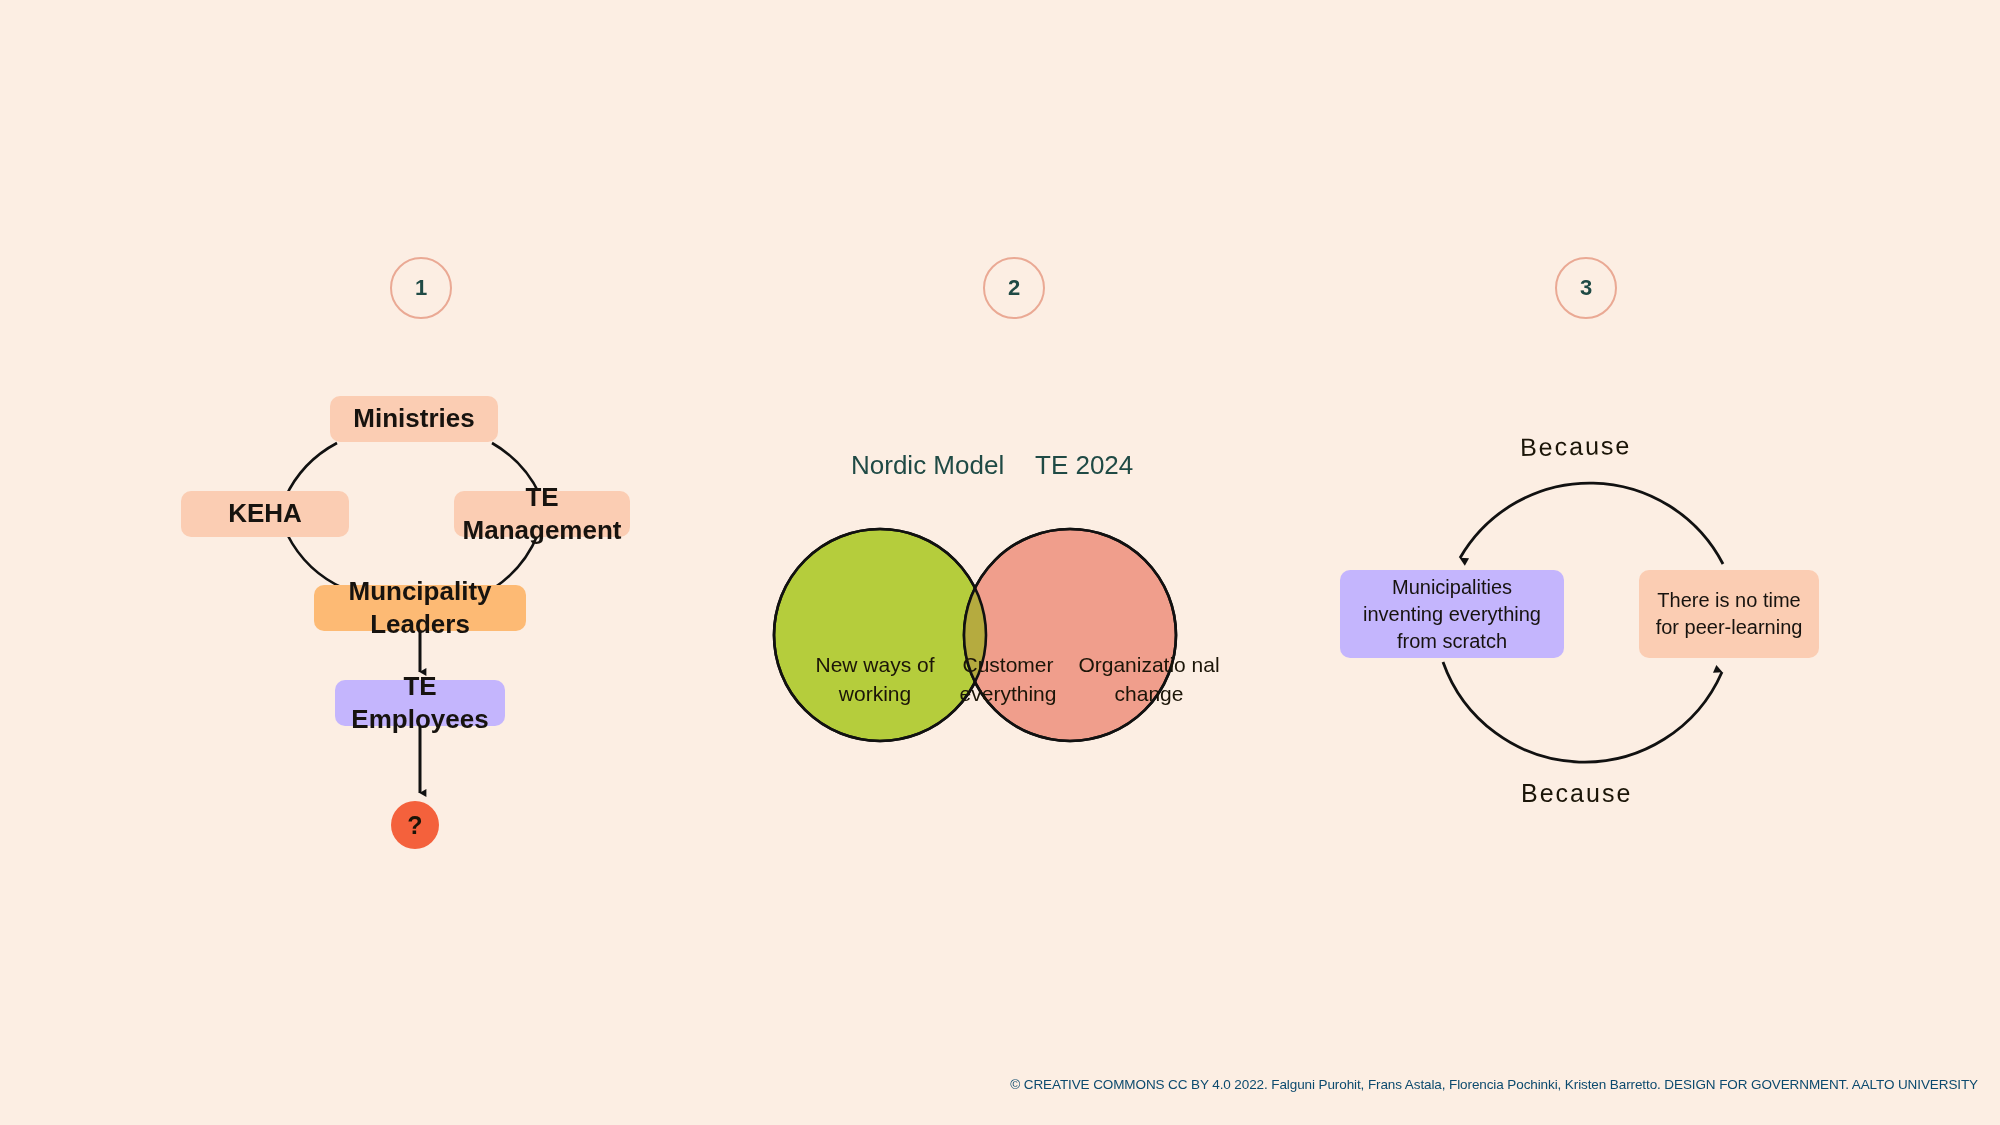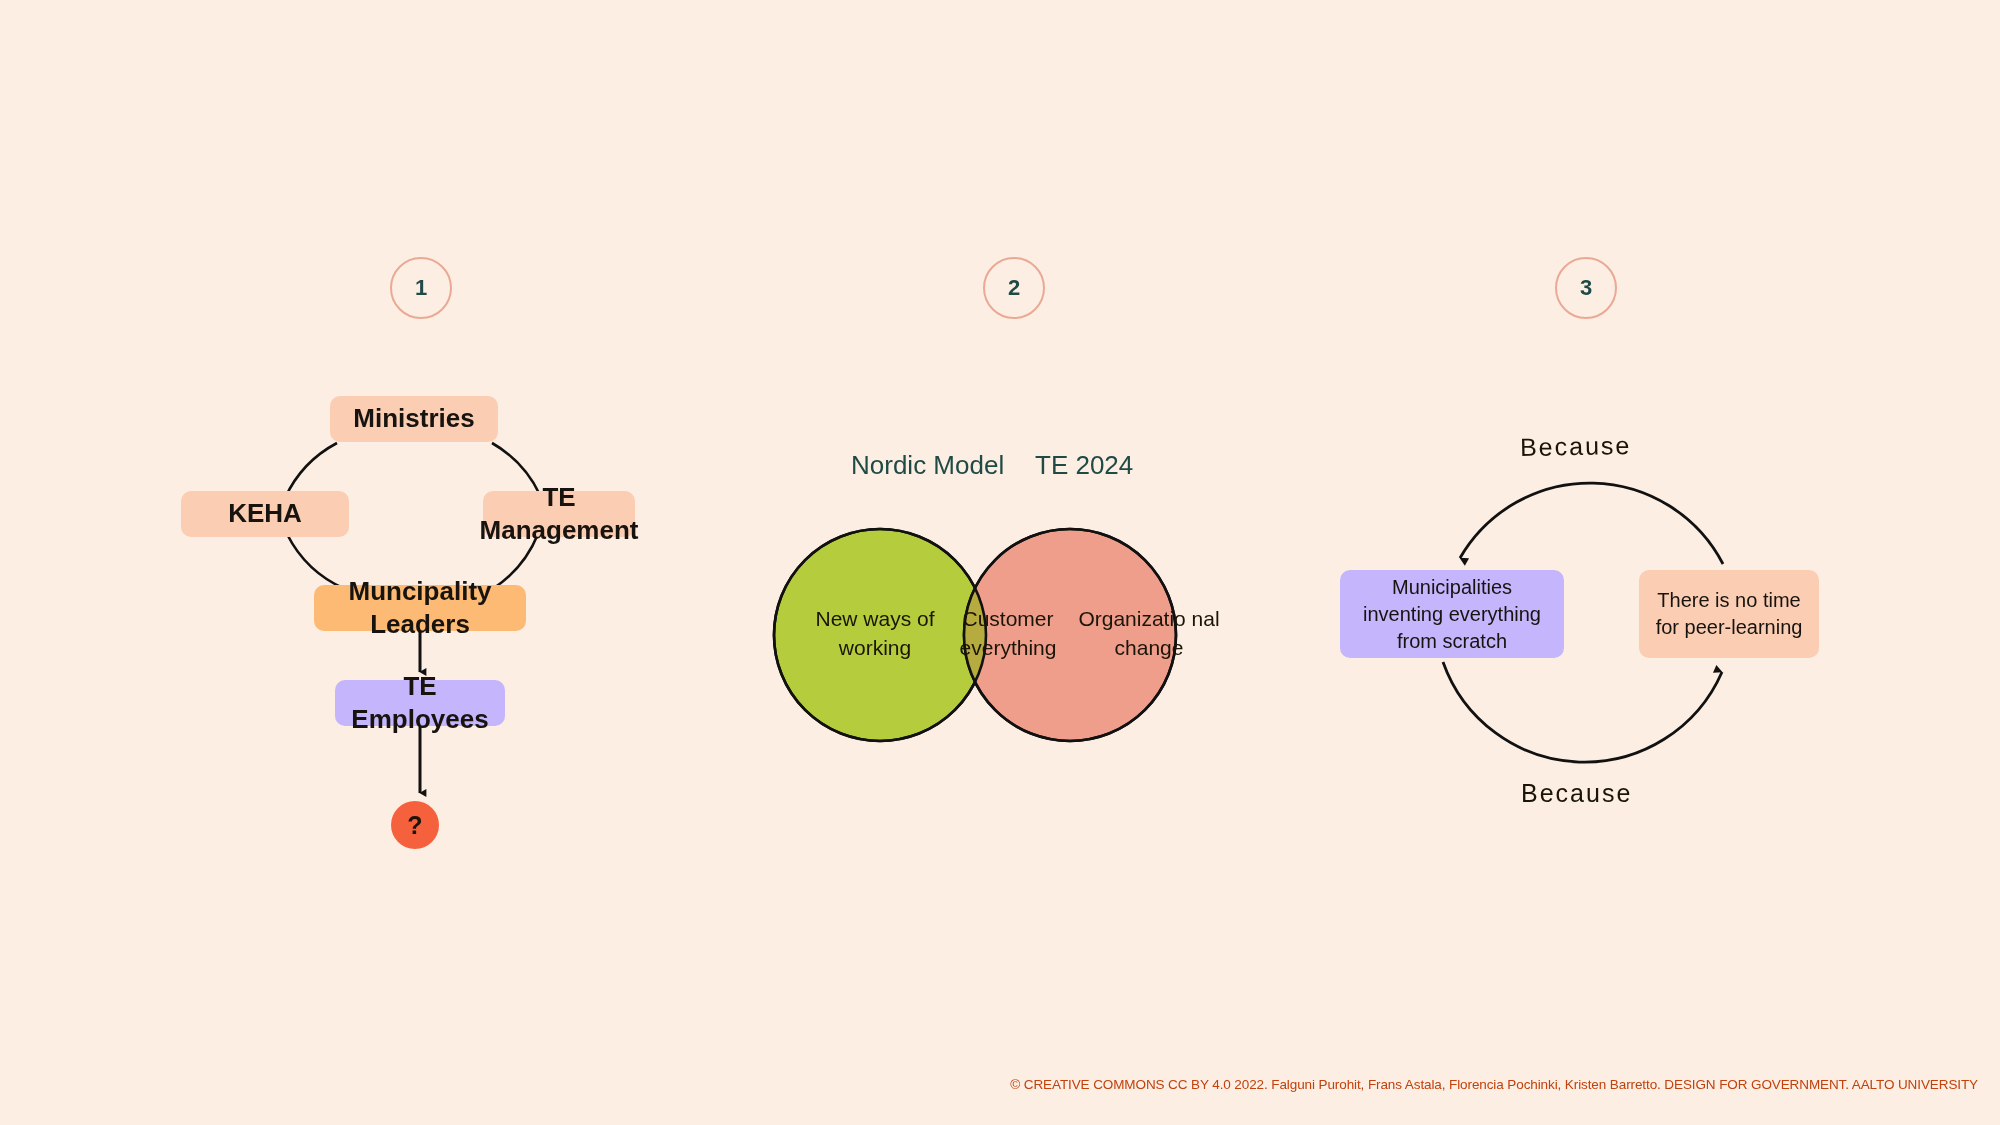--- a/index.html
+++ b/index.html
@@ -53,21 +53,21 @@
     line-height: 1.28;
     padding: 6px 10px;
   }
   .node.salmon-light { background: #fbcdb3; }
   .node.salmon-mid   { background: #fdba74; }
   .node.green        { background: #c4b5fd; }
 
   
   #node-ministries     { left: 330px; top: 396px; width: 168px; height: 46px; }
   #node-keha           { left: 181px; top: 491px; width: 168px; height: 46px; }
-  #node-te-management  { left: 483px; top: 491px; width: 152px; height: 46px; }
+  #node-te-management  { left: 454px; top: 491px; width: 176px; height: 46px; }
   #node-municipality   { left: 314px; top: 585px; width: 212px; height: 46px; }
   #node-te-employees   { left: 335px; top: 680px; width: 170px; height: 46px; }
 
   
   #node-question {
     position: absolute;
     left: 391px;
     top: 801px;
     width: 48px;
     height: 48px;
@@ -105,20 +105,21 @@
   #venn-label-right { left: 1035px; top: 450px; }
 
   .venn-text {
     position: absolute;
     text-align: center;
     color: #1b1508;
     font-size: 21px;
     font-weight: 400;
     font-family: "Liberation Sans", sans-serif;
     line-height: 1.38;
+    margin-top: 46px;
   }
   #venn-text-left   { left: 800px; top: 605px; width: 150px; }
   #venn-text-center { left: 943px; top: 605px; width: 130px; }
   #venn-text-right  { left: 1073px; top: 605px; width: 152px; }
 
   
   #node-loop-left {
     left: 1340px; top: 570px; width: 224px; height: 88px;
     font-size: 20px; font-weight: 500; line-height: 1.35;
   }
@@ -136,21 +137,21 @@
     white-space: nowrap;
   }
   #because-top    { left: 1520px; top: 432px; transform: rotate(-1deg); }
   #because-bottom { left: 1521px; top: 779px; }
 
   
   #footer {
     position: absolute;
     right: 22px;
     bottom: 33px;
-    color: #c2410c;
+    color: #0c4a6e;
     font-size: 13.5px;
     font-weight: 400;
     font-family: "Liberation Sans", sans-serif;
     letter-spacing: -0.1px;
     white-space: nowrap;
   }
 </style>
 </head>
 <body>
 

